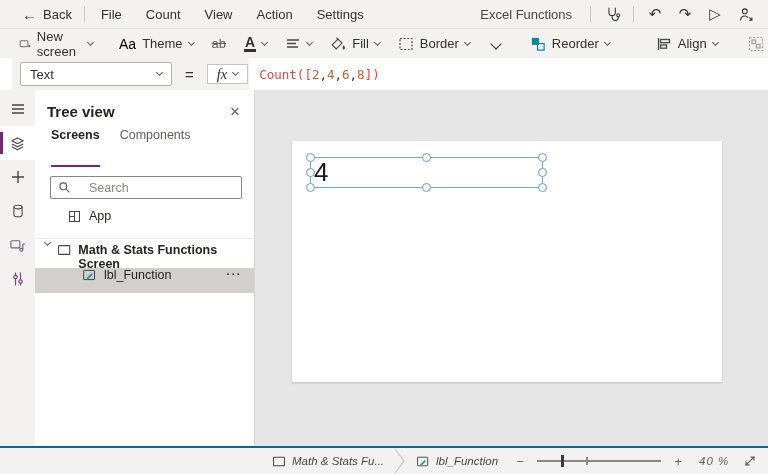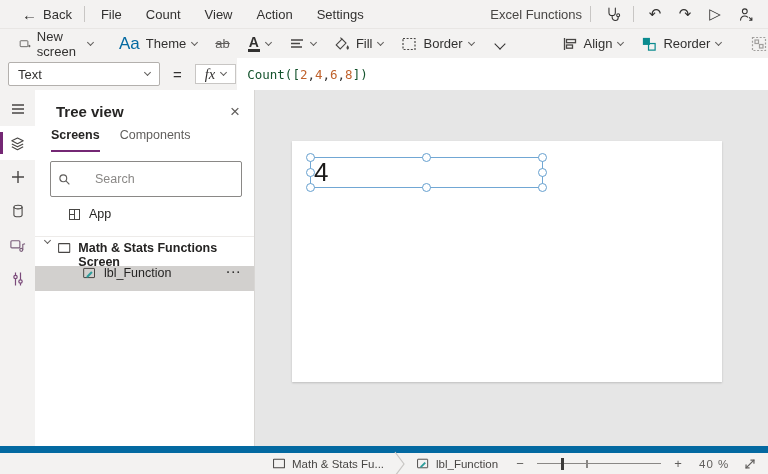--- a/index.html
+++ b/index.html
@@ -14,68 +14,68 @@
   
   .topbar { position:absolute; top:0; left:0; right:0; height:28px;
     background:#f3f2f1; display:flex; align-items:center; padding:0 10px; }
   .back-btn { display:flex; align-items:center; gap:6px; padding:0 8px 0 12px; height:100%; color:#323130; }
   .back-arrow { font-size:15px; line-height:1; }
   .vdiv { width:1px; height:16px; background:#c8c6c4; margin:0 4px; }
   .menu-item { padding:0 12px; height:100%; display:flex; align-items:center; position:relative; color:#323130; }
   .menu-item.active { font-weight:bold; }
   .menu-item.active::after { content:""; position:absolute; left:11px; right:11px; bottom:2px; height:2.5px; background:#742774; }
   .tb-right { margin-left:auto; display:flex; align-items:center; gap:4px; }
-  .app-title { color:#484644; }
+  .app-title { color:#484644; margin-right:10px; }
   .icon-btn { width:26px; height:26px; display:flex; align-items:center; justify-content:center; color:#323130; font-size:15px; }
 
   
   .toolbar { position:absolute; top:28px; left:0; right:0; height:30px; background:#f3f2f1;
     border-top:1px solid #e8e6e4; display:flex; align-items:center; padding:0 10px; }
   .tbtn { display:flex; align-items:center; gap:6px; padding:0 9px; height:26px; color:#323130; }
   .tbtn.disabled { color:#a19f9d; }
   .chev { width:5px; height:5px; border-right:1.3px solid #605e5c; border-bottom:1.3px solid #605e5c;
     transform:rotate(45deg); display:inline-block; margin-top:-3px; flex:none; }
   .chev.big { width:8px; height:8px; border-width:1.8px; border-color:#323130; margin:0 4px; }
-  .theme-glyph { font-size:17px; color:#0369a1; }
+  .theme-glyph { font-size:14px; color:#000000; }
   .strike-glyph { font-size:13px; text-decoration:line-through; color:#605e5c; }
   .fontcolor-glyph { font-size:14px; font-weight:bold; border-bottom:3px solid #323130; line-height:1.05; padding:0 1px; }
 
   
-  .formulabar { position:absolute; top:58px; left:0; right:0; height:32px; background:#f3f2f1;
+  .formulabar { position:absolute; top:58px; left:12px; right:0; height:32px; background:#f3f2f1;
     display:flex; align-items:center; padding-left:8px; }
   .prop-select { width:152px; height:24px; background:#fff; border:1px solid #b3b0ad; border-radius:2px;
     display:flex; align-items:center; justify-content:space-between; padding:0 9px; color:#323130; }
   .eq { margin:0 13px; font-size:15px; color:#323130; }
   .fx-btn { height:20px; background:#fff; border:1px solid #c8c6c4; display:flex; align-items:center;
     gap:6px; padding:0 9px; }
   .fx-txt { font-family:"Liberation Serif", serif; font-style:italic; font-size:14.5px; }
   .formula-input { flex:1; align-self:stretch; background:#fff; display:flex; align-items:center;
     padding-left:10px; font-family:"DejaVu Sans Mono", monospace; font-size:12.5px; margin-left:1px; }
-  .t-func { color:#14532d; } .t-num { color:#c0622c; } .t-punct { color:#333333; }
+  .t-func { color:#ef4444; } .t-num { color:#c0622c; } .t-punct { color:#333333; }
 
   
   .main { position:absolute; top:90px; bottom:28px; left:0; right:0; }
 
   .rail { position:absolute; left:0; top:0; bottom:0; width:35px; background:#f3f2f1;
     display:flex; flex-direction:column; align-items:center; padding-top:2px; }
   .rail-item { width:35px; height:34px; display:flex; align-items:center; justify-content:center; position:relative; }
   .rail-item.selected { background:#fff; }
   .rail-item.selected::before { content:""; position:absolute; left:0; top:6px; bottom:6px; width:3px; background:#742774; }
 
   .tree-panel { position:absolute; left:35px; width:220px; top:0; bottom:0; background:#fff;
     border-right:1px solid #d8d6d4; }
-  .panel-head { display:flex; align-items:center; justify-content:space-between; padding:13px 14px 4px 21px; }
+  .panel-head { display:flex; align-items:center; justify-content:space-between; padding:13px 14px 4px 12px; }
   .panel-title { font-size:15px; font-weight:bold; color:#252423; }
   .close-x { font-size:17px; color:#605e5c; line-height:1; }
   .tabs { display:flex; gap:20px; padding:4px 16px 0; }
-  .tab { padding-bottom:10px; color:#605e5c; position:relative; font-size:12.5px;text-align:center; }
+  .tab { padding-bottom:25px; color:#605e5c; position:relative; font-size:12.5px;text-align:center; }
   .tab.active { color:#252423; font-weight:bold; }
   .tab.active::after { content:""; position:absolute; left:0; right:0; bottom:0; height:2.5px; background:#742774; }
-  .searchbox { margin:9px 12px 0 15px; height:36px; border:1px solid #8a8886; border-radius:2px;
-    display:flex; align-items:center; gap:22px; padding:0 7px; background:#fff; }
+  .searchbox { margin:9px 12px 0 15px; height:23px; border:1px solid #8a8886; border-radius:2px;
+    display:flex; align-items:center; gap:16px; padding:0 7px; background:#fff; }
   .searchbox input { border:none; outline:none; flex:1; min-width:0; font-size:12.5px;
     font-family:"Liberation Sans", sans-serif; color:#323130; background:transparent; }
   .searchbox input::placeholder { color:#8a8886; }
   .tree-list { margin-top:10px; }
   .tree-item { display:flex; align-items:flex-start; height:25px; gap:7px; font-size:12.5px; color:#252423; }
   .tree-item.app-row { padding-left:32px; }
   .app-sep { height:1px; background:#edebe9; margin:4px 0 4px 0; }
   .tree-item.screen-row { padding-left:10px;font-weight:bold; }
   .tree-item.label-row { padding-left:47px; }
   .tree-item.selected { background:#d2d0ce; }
@@ -86,21 +86,21 @@
     box-shadow:0 1px 2px rgba(0,0,0,.18); }
   .selection { position:absolute; left:18px; top:16px; width:233px; height:31px; border:1px solid #71a7d4; }
   .label-text { font-size:26px; color:#1b1a19; line-height:29px; padding-left:3px; }
   .h { position:absolute; width:9px; height:9px; border:1.2px solid #66a0cf; background:#fff; border-radius:50%; }
   .h.nw{left:-5px;top:-5px;} .h.n{left:calc(50% - 4.5px);top:-5px;} .h.ne{right:-5px;top:-5px;}
   .h.w{left:-5px;top:calc(50% - 4.5px);} .h.e{right:-5px;top:calc(50% - 4.5px);}
   .h.sw{left:-5px;bottom:-5px;} .h.s{left:calc(50% - 4.5px);bottom:-5px;} .h.se{right:-5px;bottom:-5px;}
 
   
   .bottombar { position:absolute; left:0; right:0; bottom:0; height:28px; background:#f3f2f1;
-    border-top:7px solid #0369a1; display:flex; align-items:center; font-size:11.5px; color:#484644; }
+    border-top:2px solid #0369a1; display:flex; align-items:center; font-size:11.5px; color:#484644;font-style:italic; }
   .crumbs { margin-left:262px; display:flex; align-items:center; height:100%; }
   .crumb { display:flex; align-items:center; gap:6px; padding:0 10px; height:100%; }
   .zoomctl { position:absolute; left:512px; top:0; bottom:0; display:flex; align-items:center; }
   .zbtn { width:16px; text-align:center; font-size:13px; color:#605e5c; }
   .slider { position:relative; width:124px; height:28px; margin:0 9px; }
   .track { position:absolute; top:13px; left:0; right:0; height:1.6px; background:#8a8886; }
   .shandle { position:absolute; left:24px; top:8px; width:3px; height:12px; background:#3b3a39; }
   .stick { position:absolute; left:49px; top:10px; width:1.5px; height:8px; background:#8a8886; }
   .zlabel { margin-left:13px; color:#605e5c; letter-spacing:1px; }
   .fit { margin-left:14px; }
@@ -191,35 +191,35 @@
     <svg width="16" height="16" viewBox="0 0 16 16" fill="none" stroke="#484644" stroke-width="1.2" stroke-dasharray="2 1.6">
       <rect x="2" y="2.5" width="12" height="11"></rect>
     </svg>
     <span>Border</span>
     <span class="chev"></span>
   </div>
   <div class="tbtn">
     <span class="chev big"></span>
   </div>
   <div class="vdiv"></div>
+  <div class="tbtn">
+    <svg width="16" height="16" viewBox="0 0 17 17" fill="none">
+      <rect x="2" y="2" width="7.5" height="7.5" fill="#0a8b8f"></rect>
+      <rect x="8" y="8" width="7" height="7" fill="none" stroke="#0a8b8f" stroke-width="1.3"></rect>
+    </svg>
+    <span>Reorder</span>
+    <span class="chev"></span>
+  </div>
   <div class="tbtn" style="margin-left:28px;">
     <svg width="16" height="16" viewBox="0 0 16 16" fill="none" stroke="#484644" stroke-width="1.3">
       <path d="M2.5 2v12"></path>
       <rect x="4.5" y="3.5" width="9" height="3.2"></rect>
       <rect x="4.5" y="9" width="6" height="3.2"></rect>
     </svg>
     <span>Align</span>
-    <span class="chev"></span>
-  </div>
-  <div class="tbtn">
-    <svg width="16" height="16" viewBox="0 0 17 17" fill="none">
-      <rect x="2" y="2" width="7.5" height="7.5" fill="#0a8b8f"></rect>
-      <rect x="8" y="8" width="7" height="7" fill="none" stroke="#0a8b8f" stroke-width="1.3"></rect>
-    </svg>
-    <span>Reorder</span>
     <span class="chev"></span>
   </div>
   <div class="tbtn disabled" style="margin-left:12px;">
     <svg width="16" height="16" viewBox="0 0 16 16" fill="none" stroke="#a19f9d" stroke-width="1.2">
       <rect x="1.5" y="1.5" width="13" height="13" stroke-dasharray="2 1.6"></rect>
       <rect x="4" y="4" width="3.5" height="3.5"></rect>
       <rect x="8.5" y="8.5" width="3.5" height="3.5"></rect>
     </svg>
 
   </div>

